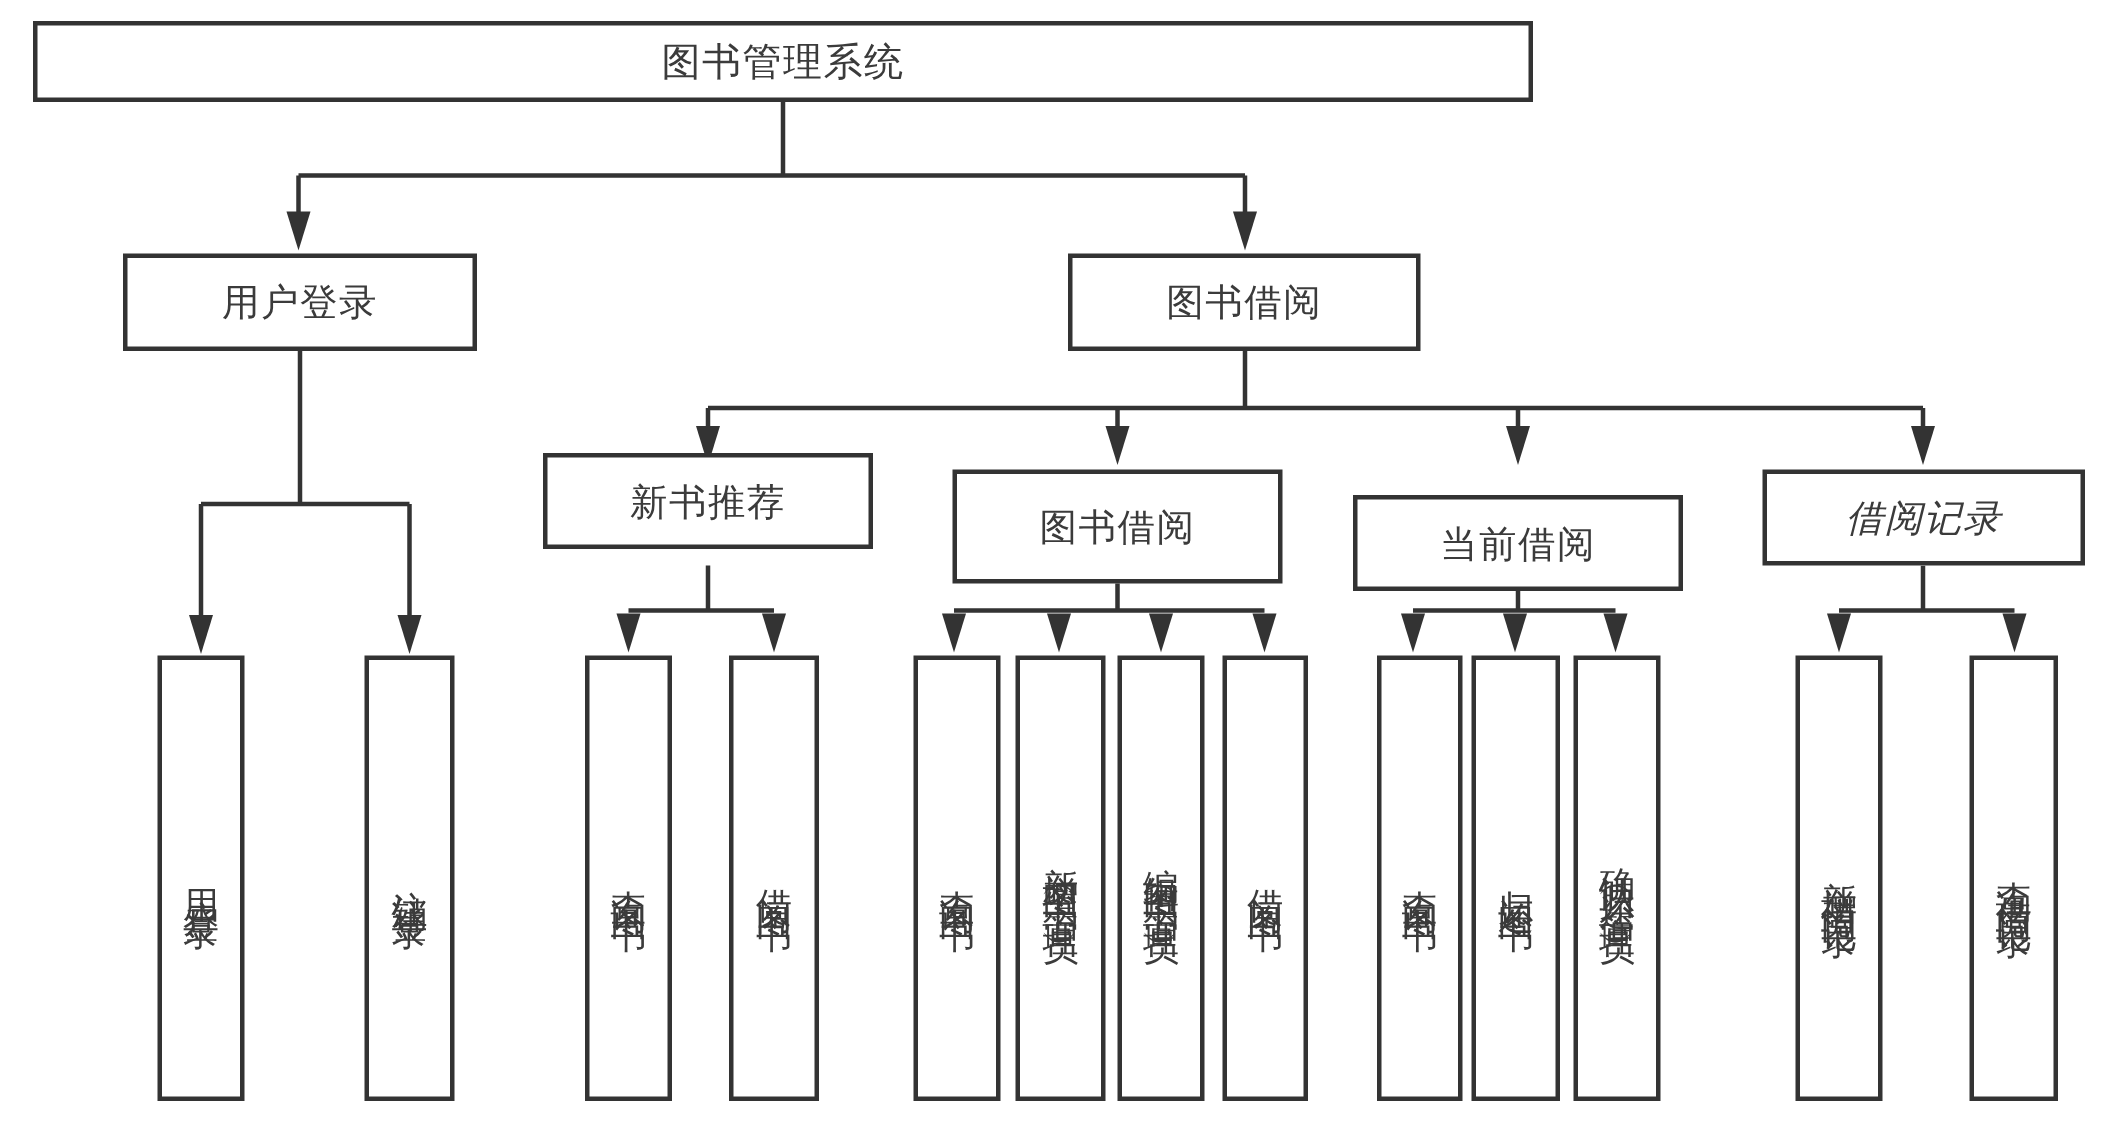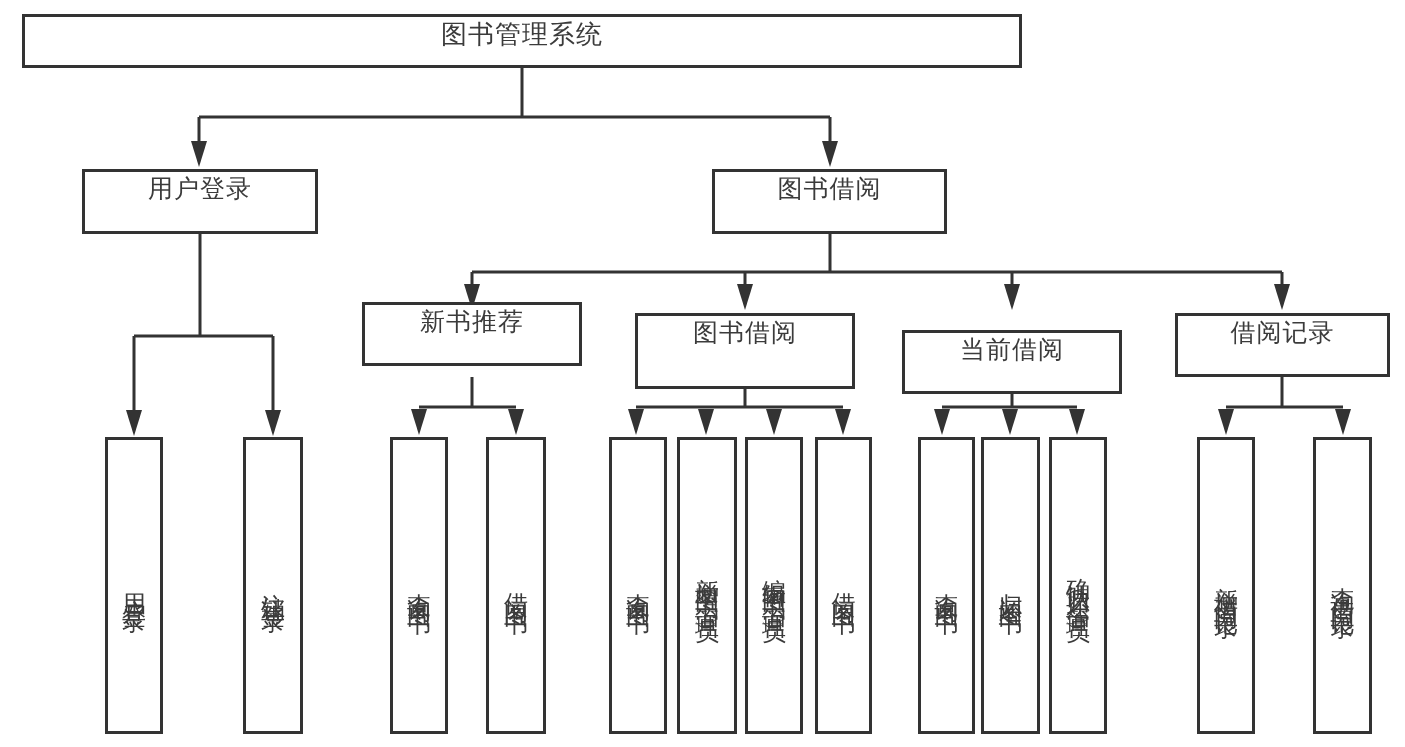--- a/index.html
+++ b/index.html
@@ -24,20 +24,21 @@
     left: 0; top: 0;
     width: 1405px; height: 747px;
   }
   .connectors path { stroke: var(--line); stroke-width: 3; fill: none; }
   .connectors use, .connectors polygon { fill: var(--line); stroke: none; }
   .node {
     position: absolute;
     border: 3px solid var(--line);
     background: var(--background);
     display: flex;
+    align-items: center;
     justify-content: center;
     text-align: center;
   }
   .node.lvl1 span { font-size: 26px; letter-spacing: 1px; }
   .node.lvl2 span, .node.lvl3 span { font-size: 25px; letter-spacing: 1px; }
   .node.leaf span {
     writing-mode: vertical-rl;
     text-orientation: mixed;
     font-size: 24px;
     letter-spacing: 6px;
@@ -121,21 +122,21 @@
 
   <div class="node lvl3" style="left:362px; top:302px; width:220px; height:64px;">
     <span>新书推荐</span>
   </div>
   <div class="node lvl3" style="left:635px; top:313px; width:220px; height:76px;">
     <span>图书借阅</span>
   </div>
   <div class="node lvl3" style="left:902px; top:330px; width:220px; height:64px;">
     <span>当前借阅</span>
   </div>
-  <div class="node lvl3" style="left:1175px; top:313px; width:215px; height:64px;">
+  <div class="node lvl3" style="left:1175px; top:313px; width:215px; height:64px;font-style:italic;">
     <span>借阅记录</span>
   </div>
 
   <div class="node leaf" style="left:105px; top:437px; width:58px; height:297px;">
     <span>用户登录</span>
   </div>
   <div class="node leaf" style="left:243px; top:437px; width:60px; height:297px;">
     <span>注销登录</span>
   </div>
 

